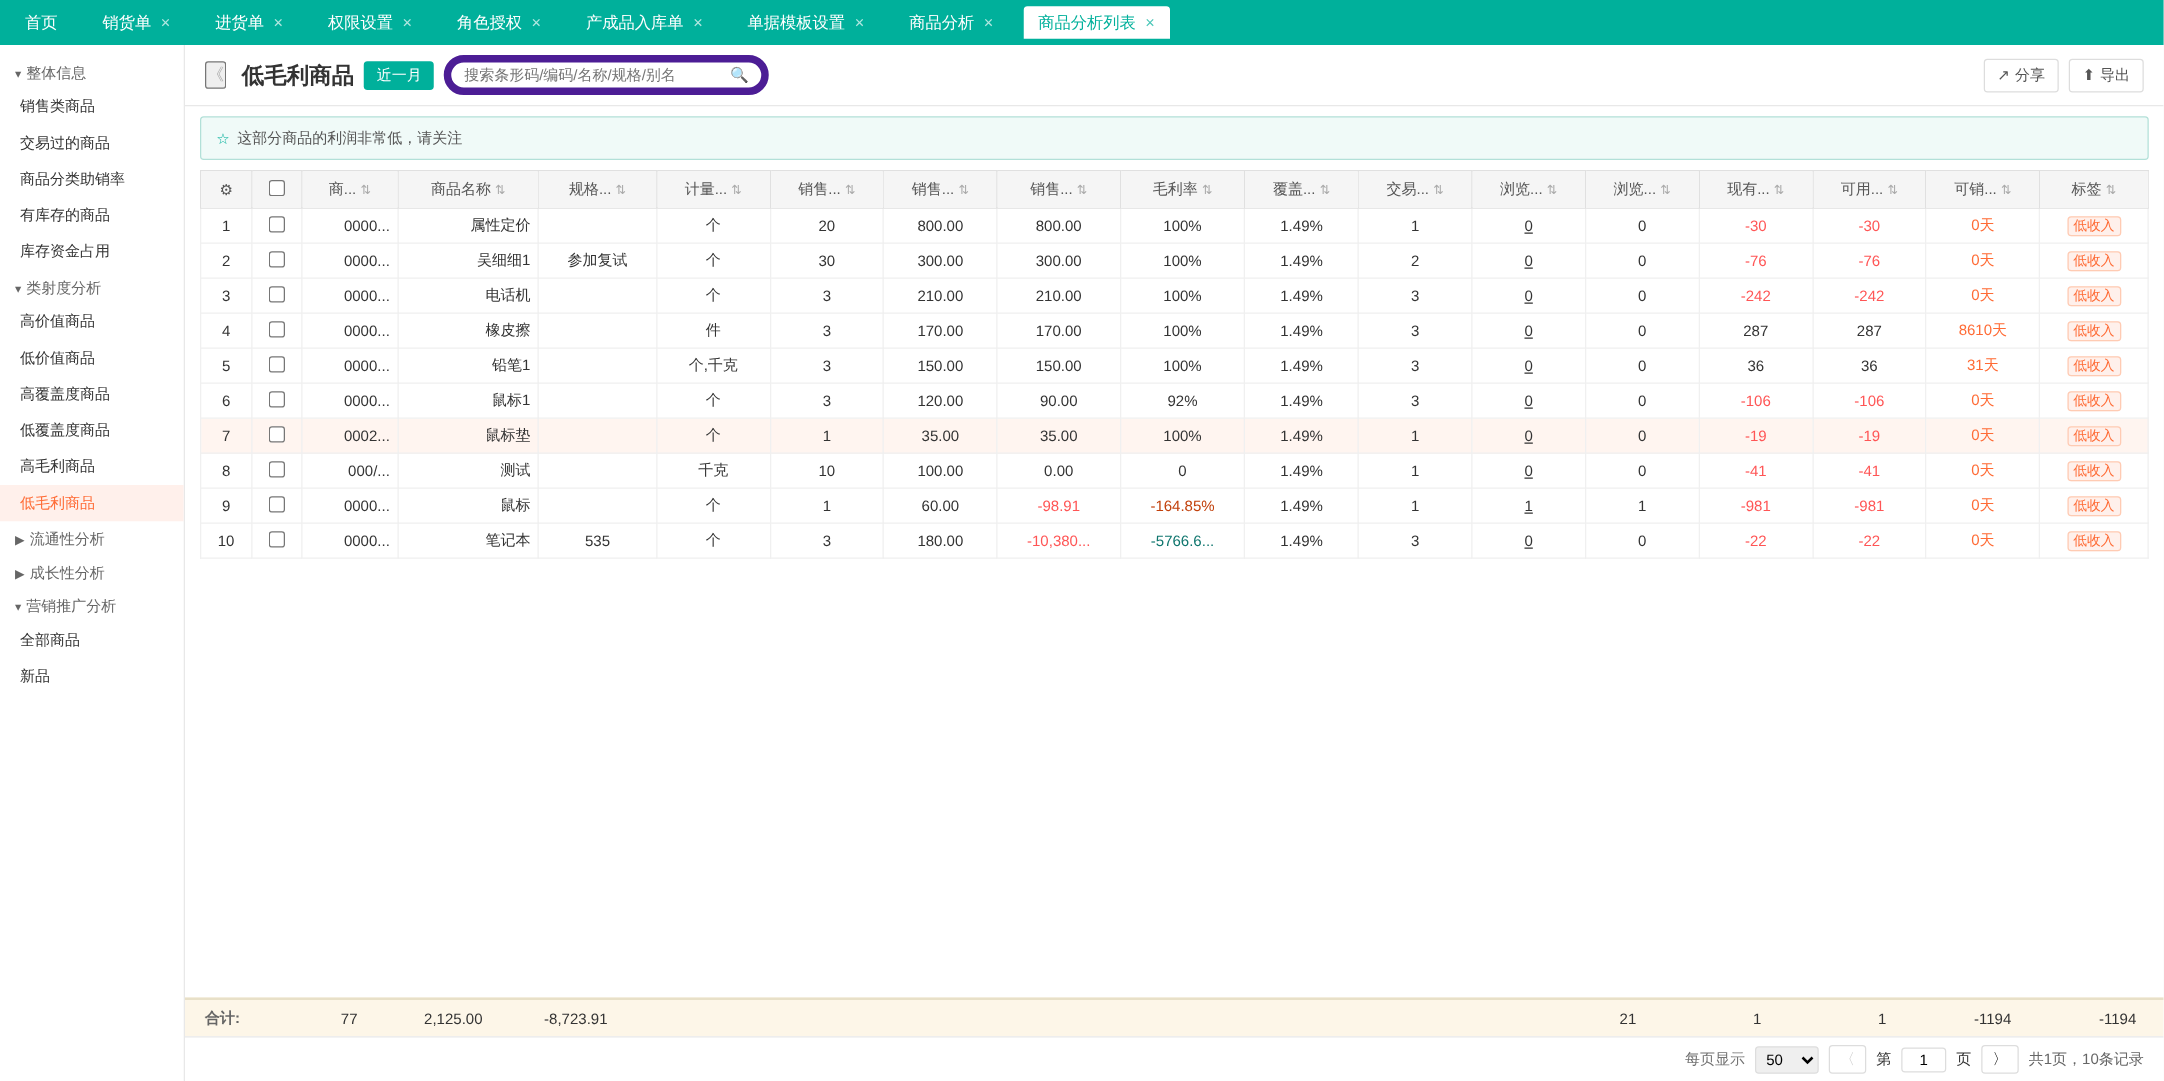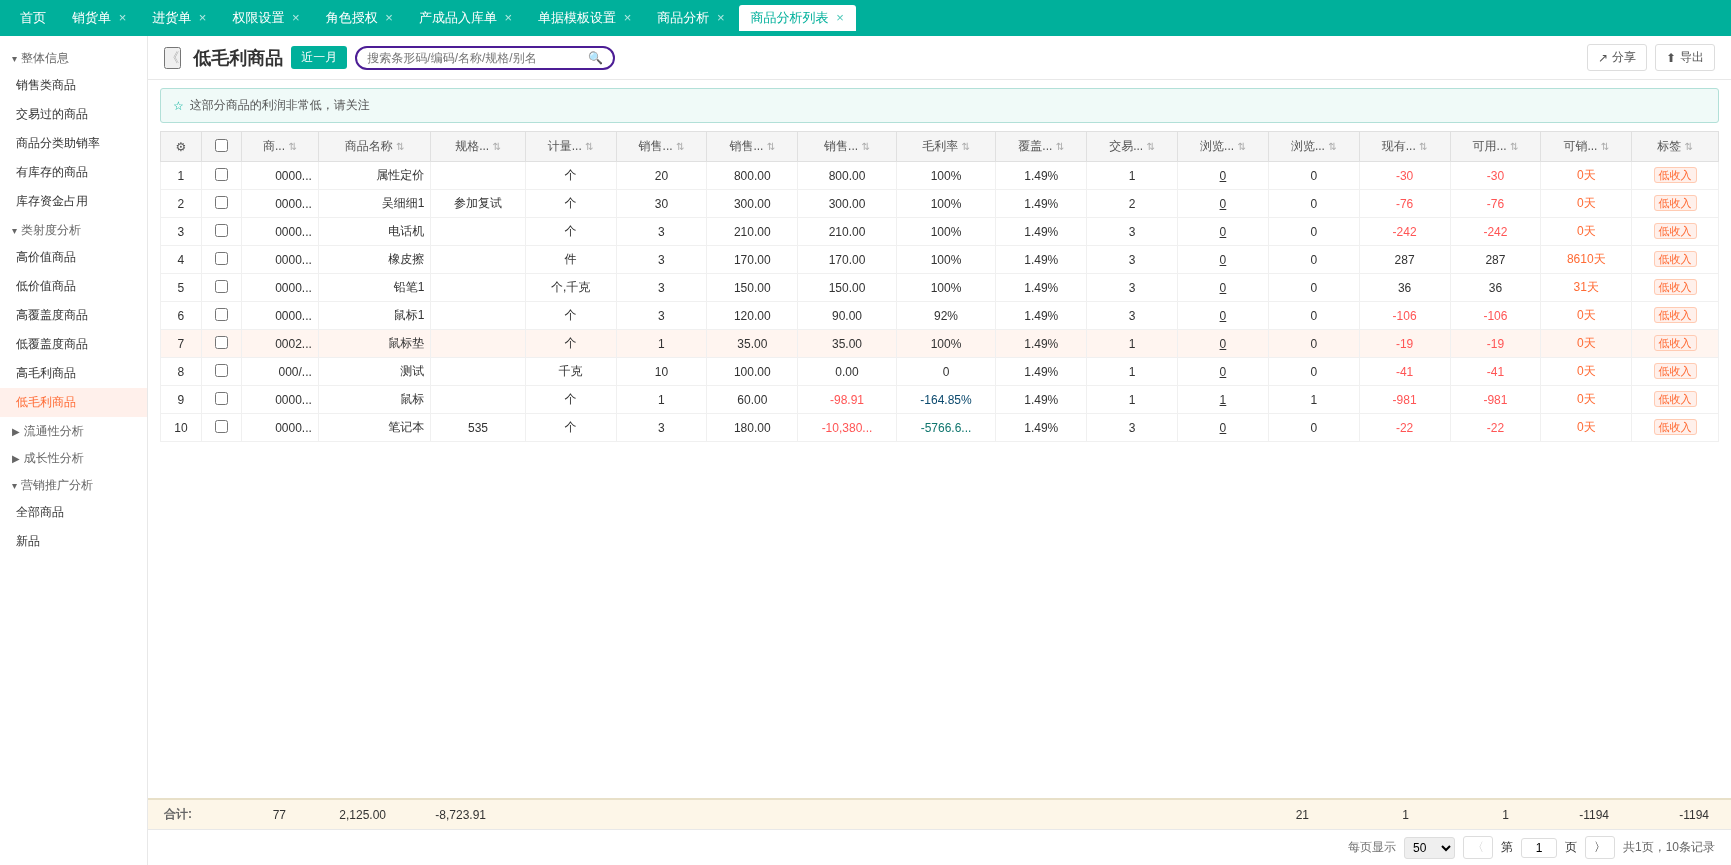--- a/index.html
+++ b/index.html
@@ -5,21 +5,21 @@
     * { margin: 0; padding: 0; box-sizing: border-box; }
     body { font-family: 'Microsoft YaHei', Arial, sans-serif; font-size: 12px; background: #f5f5f5; color: #333; }
 
     
     .top-nav {
       background: #00b09b;
       display: flex;
       align-items: center;
       height: 36px;
       padding: 0 8px;
-      gap: 2px;
+      gap: 12px;
     }
     .nav-item {
       color: #fff;
       padding: 4px 12px;
       cursor: pointer;
       border-radius: 3px;
       font-size: 13px;
       white-space: nowrap;
     }
     .nav-item.active { background: #fff; color: #00b09b; border-radius: 3px 3px 0 0; }
@@ -81,21 +81,21 @@
       color: #fff;
       border: none;
       border-radius: 3px;
       padding: 3px 10px;
       font-size: 12px;
       cursor: pointer;
     }
     .search-box {
       display: flex;
       align-items: center;
-      border: 2px solid #4c1d95;
+      border: 6px solid #4c1d95;
       border-radius: 16px;
       padding: 3px 10px;
       gap: 4px;
       flex: 1;
       max-width: 260px;
     }
     .search-box input {
       border: none;
       outline: none;
       font-size: 12px;
@@ -514,21 +514,21 @@
             <tr>
       <td>9</td>
       <td><input type="checkbox" style=""></td>
       <td class="left">0000...</td>
       <td class="left">鼠标</td>
       <td></td>
       <td>个</td>
       <td>1</td>
       <td>60.00</td>
       <td style="color:#f55">-98.91</td>
-      <td style="color:#0c4a6e">-164.85%</td>
+      <td style="color:#c2410c">-164.85%</td>
       <td>1.49%</td>
       <td>1</td>
       <td><span class="underline">1</span></td>
       <td>1</td>
       <td style="color:#f55">-981</td>
       <td style="color:#f55">-981</td>
       <td style="color:#ff6b35">0天</td>
       <td><span class="tag-badge">低收入</span></td>
     </tr>
             <tr>

